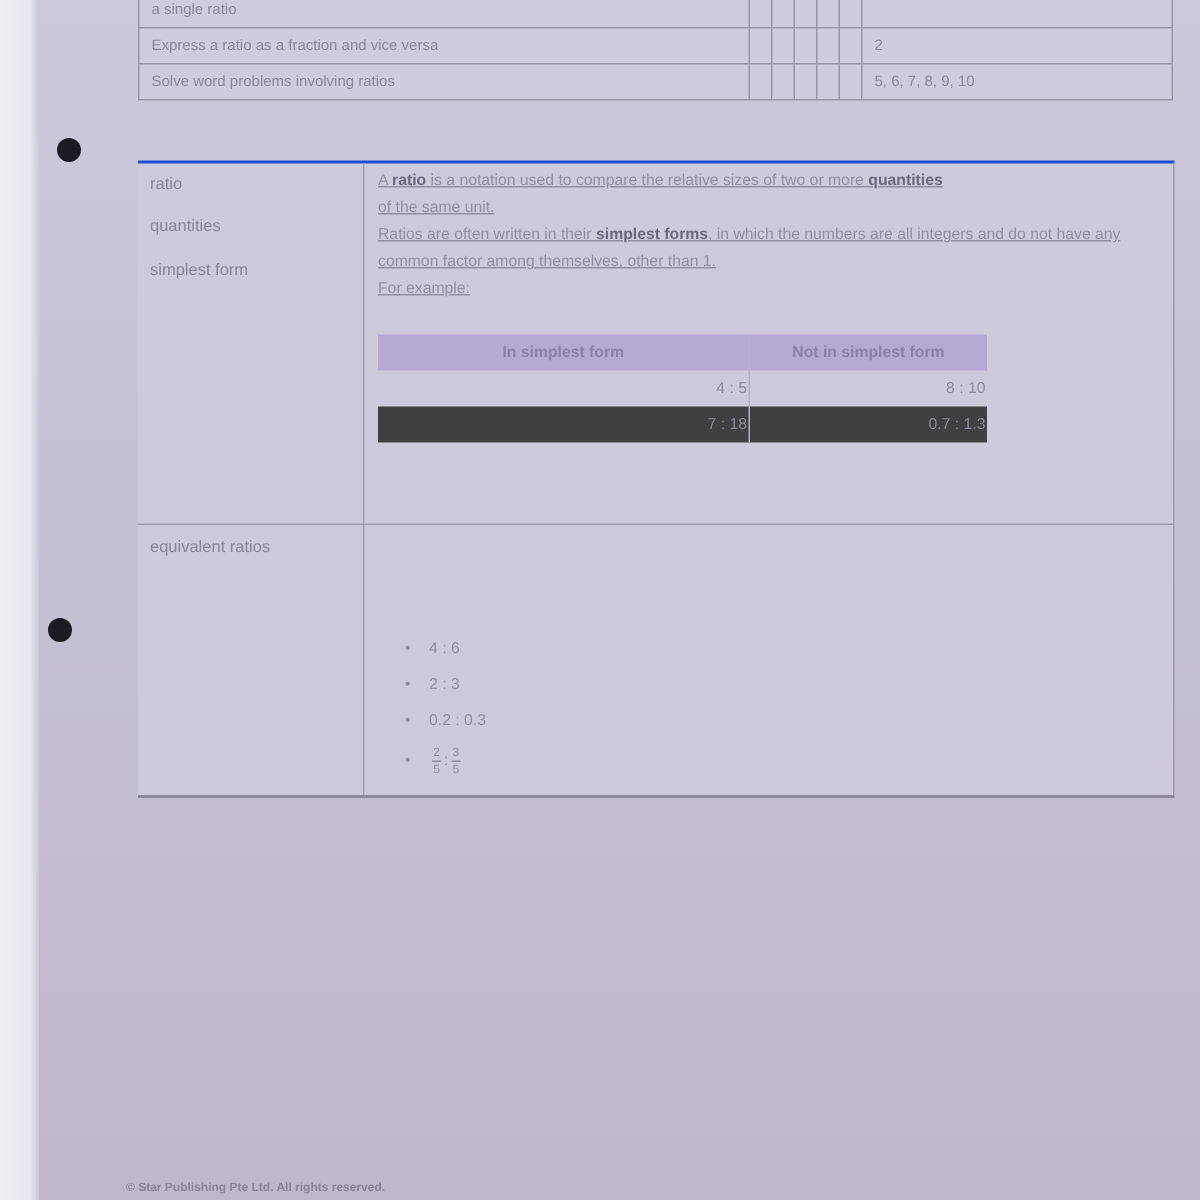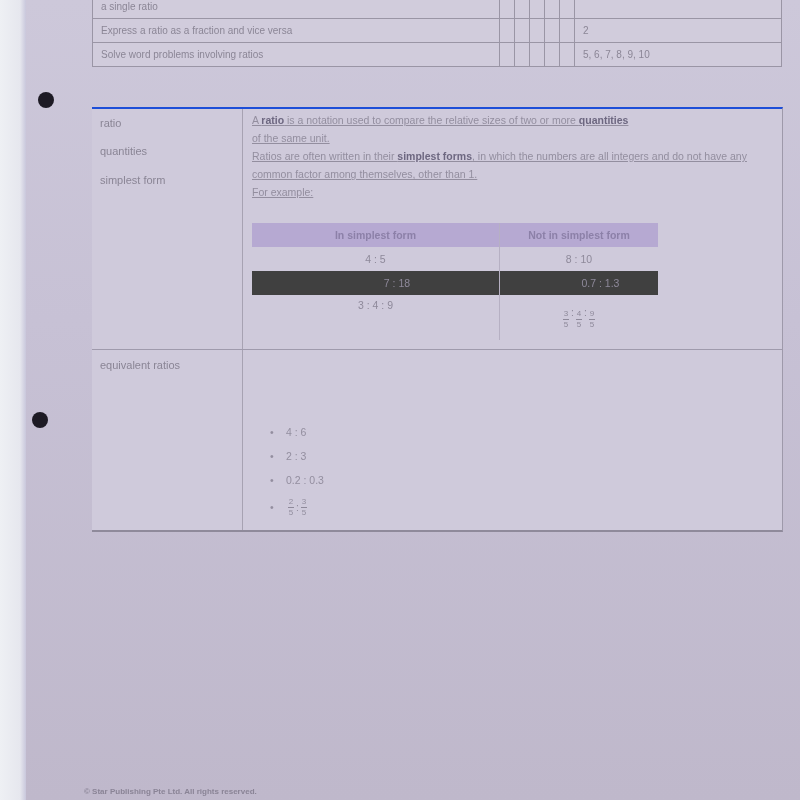--- a/index.html
+++ b/index.html
@@ -36,21 +36,21 @@
     background:#cfcadb;
   }
   .terms-col { position:absolute; left:0; top:0; width:150px; height:100%; border-right:1px solid #a7a2b2; }
   .term { position:absolute; left:8px; font-size:11px; color:#8a8595; }
   .hr { position:absolute; left:0; width:690px; border-top:1px solid #9f9aac; }
   .def { position:absolute; left:160px; width:524px; font-size:10.5px; line-height:18px; color:#938e9f;text-decoration:underline; }
   .def b { color:#6d6780; }
 
   .ex-table { position:absolute; left:160px; top:114px; width:406px; border-collapse:collapse; }
   .ex-table th { background:#b6a9d2; color:#8c80a8; font-weight:bold; font-size:10.5px; height:22px; }
-  .ex-table td { text-align:center; font-size:10.5px; height:22px; color:#8e899a;margin-top:41px; }
+  .ex-table td { text-align:right; font-size:10.5px; height:22px; color:#8e899a;margin-top:41px; }
   .ex-table tr.alt td { background:#404040;padding-left:44px; }
   .ex-table td.c1, .ex-table th.c1 { width:202px; border-right:1px solid #b6b0c3; }
   .frac { display:inline-flex; flex-direction:column; align-items:center; font-size:8px; line-height:8px; margin:0 2px; }
   .frac .bar { width:6px; border-top:1px solid #8e899a; margin:1px 0; }
 
   .eq-list { position:absolute; left:178px; top:311px; font-size:10.5px; color:#938e9f; }
   .eq-item { height:24px; display:flex; align-items:center; }
   .eq-item .bul { width:16px; }
 
   .footer { position:absolute; left:84px; top:787px; font-size:8px; color:#8a8496;font-weight:bold; }
@@ -116,38 +116,20 @@
       <th>Not in simplest form</th>
     </tr>
     <tr>
       <td class="c1">4 : 5</td>
       <td>8 : 10</td>
     </tr>
     <tr class="alt">
       <td class="c1">7 : 18</td>
       <td>0.7 : 1.3</td>
     </tr>
-    <tr>
-      <td class="c1" style="vertical-align:top;height:40px;padding-top:4px">3 : 4 : 9</td>
-      <td style="height:40px">
-        <span class="frac">
-              <span>3</span>
-              <span class="bar"></span>
-              <span>5</span>
-            </span>:<span class="frac">
-              <span>4</span>
-              <span class="bar"></span>
-              <span>5</span>
-            </span>:<span class="frac">
-              <span>9</span>
-              <span class="bar"></span>
-              <span>5</span>
-            </span>
-      </td>
-    </tr>
   </tbody>
     </table>
 
   <div class="hr" style="top:240px"></div>
 
   <div class="term" style="top:250px">equivalent ratios</div>
 
   <div class="eq-list">
     <div class="eq-item">
         <span class="bul">•</span>

